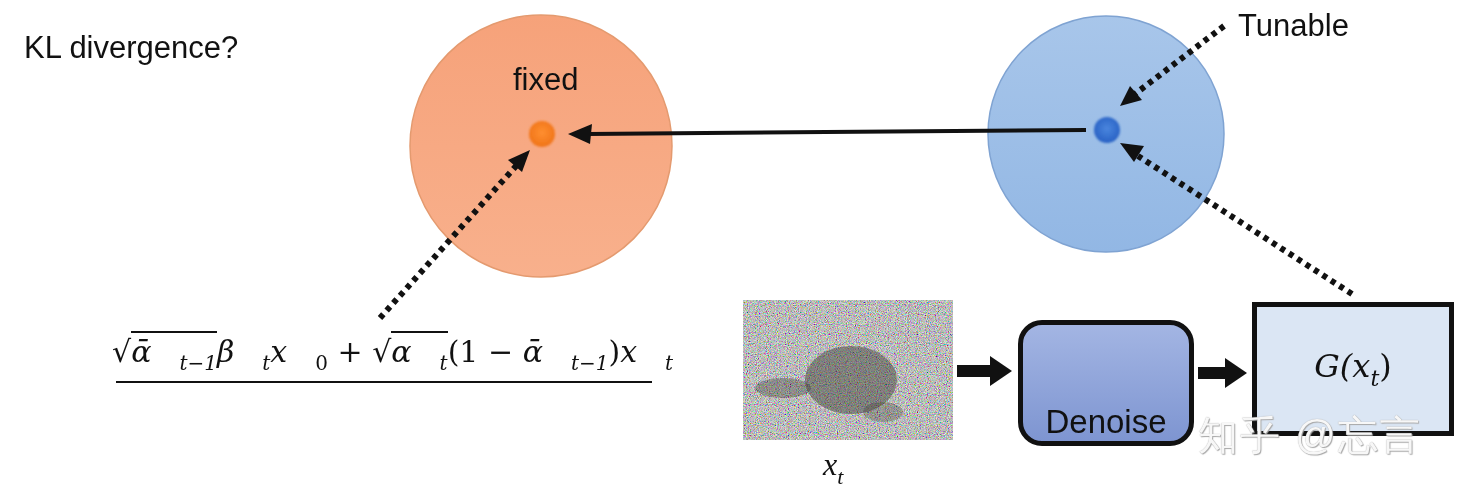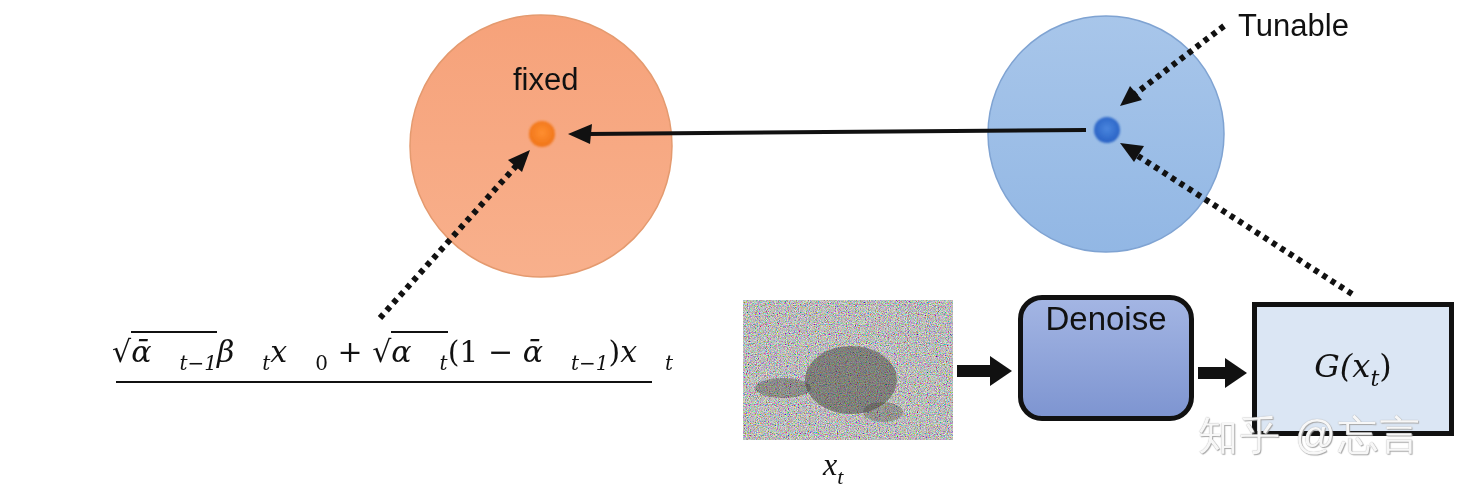--- a/index.html
+++ b/index.html
@@ -15,22 +15,22 @@
   .formula { left: 112px; top: 325px; width: 540px; font-family: "DejaVu Serif", serif; font-style: normal; color: #111; }
   .num { text-align: center; font-size: 30px; white-space: nowrap; height: 54px; line-height: 54px; }
   .bar { height: 2px; background: #111; margin: 2px 0 2px 4px; }
   .den { text-align: center; font-size: 30px; white-space: nowrap; line-height: 48px; }
   .it { font-style: italic; }
   .sub { font-size: 20px; vertical-align: -8px; font-style: italic; margin-left: 28px; }
   .sqrt { border-top: 2px solid #111; padding-top: 1px; }
   .noise { left: 743px; top: 300px; width: 210px; height: 140px; overflow: hidden; }
   .xt-lbl { left: 823px; top: 446px; font-family: Liberation Serif, serif; font-size: 32px; font-style: italic; }
   .xt-lbl .s { font-size: 22px; vertical-align: -9px; }
-  .denoise-box { left: 1018px; top: 295px; width: 176px; height: 126px; border: 5px solid #111; border-radius: 24px;
-                 background: linear-gradient(#a3b5e3, #7e95d1); display: flex; align-items: flex-start; justify-content: center;
+  .denoise-box { left: 1018px; top: 320px; width: 176px; height: 126px; border: 5px solid #111; border-radius: 24px;
+                 background: linear-gradient(#a3b5e3, #7e95d1); display: flex; align-items: flex-end; justify-content: center;
                  box-sizing: border-box; }
   .denoise-box span { font-size: 33px; color: #111; }
   .g-box { left: 1252px; top: 302px; width: 202px; height: 134px; border: 5px solid #111; background: #dbe6f4;
            box-sizing: border-box; display: flex; align-items: center; justify-content: center; }
   .g-box span { font-family: "DejaVu Serif", serif; font-size: 32px; }
   .g-box .s { font-size: 22px; vertical-align: -9px; font-style: italic; }
   .watermark { left: 1198px; top: 408px; font-size: 40px; color: rgba(255,255,255,0.92);
                text-shadow: 0 0 1px #999, 1px 1px 1px #aaa; letter-spacing: 2px; white-space: nowrap; }
 </style>
 </head>
@@ -96,20 +96,21 @@
     <rect x="957" y="365" width="36" height="12" fill="#111"></rect>
     <path d="M990,356 L1012,371 L990,386 z" fill="#111"></path>
   </g>
   <g>
     <rect x="1198" y="367" width="30" height="12" fill="#111"></rect>
     <path d="M1225,358 L1247,373 L1225,388 z" fill="#111"></path>
   </g>
 </svg>
 
 <div class="abs question">
+  <div>KL divergence?</div>
 </div>
 
 <div class="abs lbl fixed-lbl">fixed</div>
 <div class="abs lbl tunable-lbl">Tunable</div>
 
 <div class="abs formula">
   <div class="num">
     <span>√</span><span class="sqrt"><span class="it">ᾱ</span><span class="sub">t−1</span></span><span class="it">β</span><span class="sub">t</span><span class="it">x</span><span class="sub" style="font-style:normal">0</span><span> + </span><span>√</span><span class="sqrt"><span class="it">α</span><span class="sub">t</span></span><span>(1 − </span><span class="it">ᾱ</span><span class="sub">t−1</span><span>)</span><span class="it">x</span><span class="sub">t</span>
   </div>
   <div class="bar"></div>

